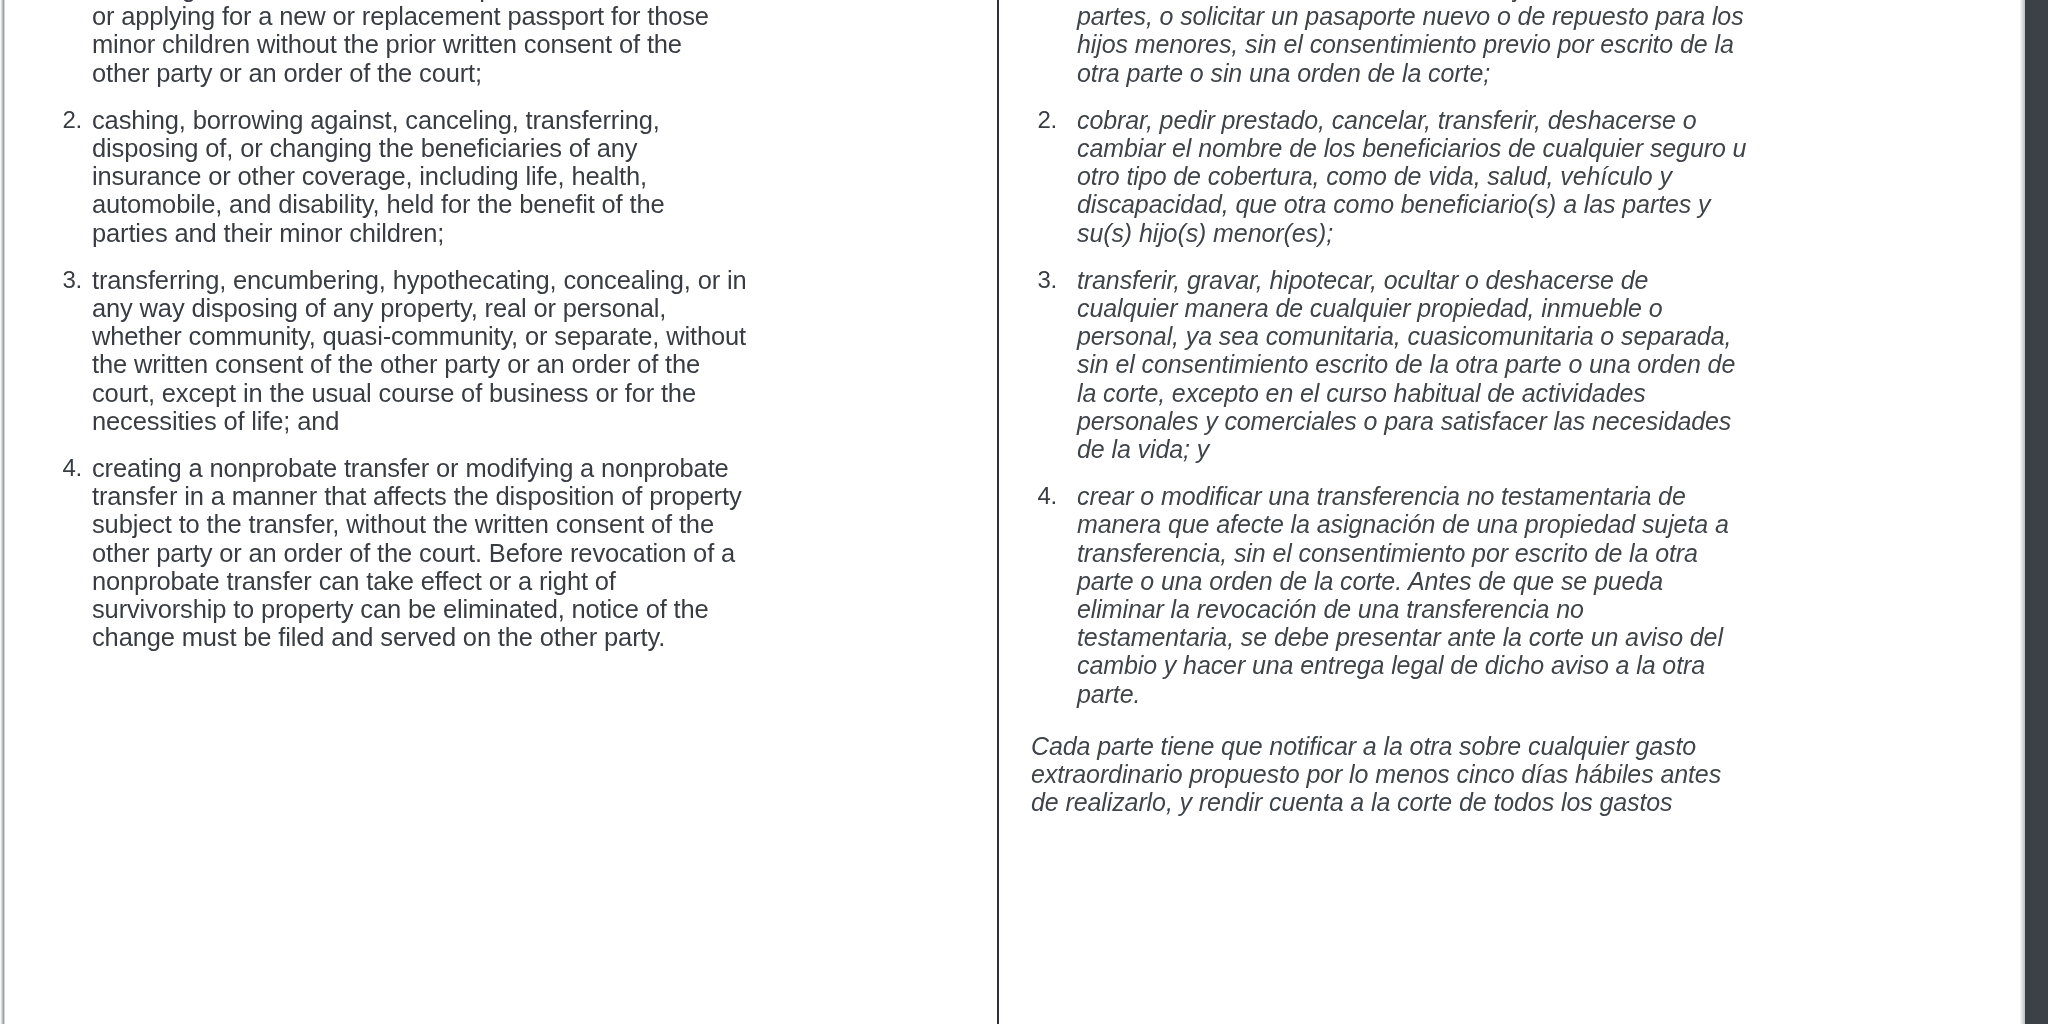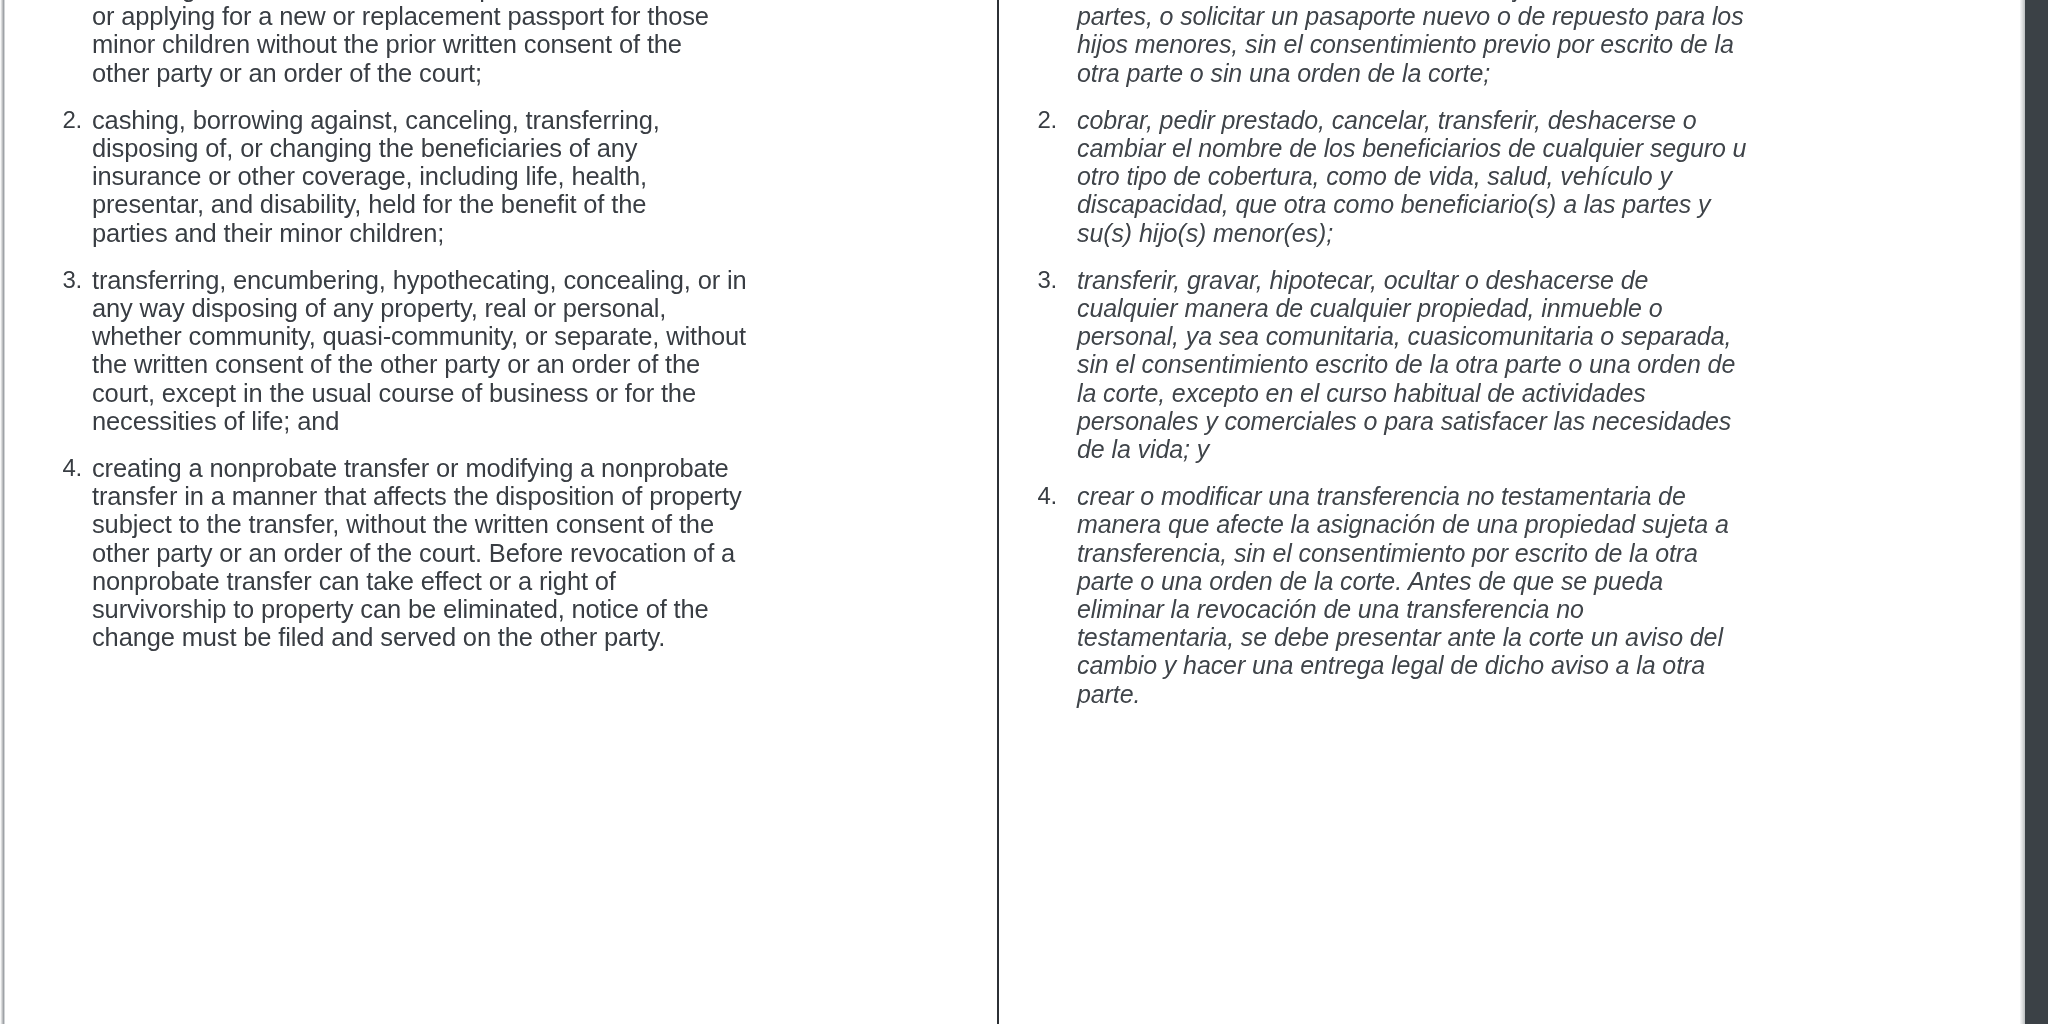--- a/index.html
+++ b/index.html
@@ -158,21 +158,21 @@
           <span class="body txt">removing the minor children of the parties from the state
 or applying for a new or replacement passport for those
 minor children without the prior written consent of the
 other party or an order of the court;</span>
         </li>
         <li>
           <span class="marker txt">2.</span>
           <span class="body txt">cashing, borrowing against, canceling, transferring,
 disposing of, or changing the beneficiaries of any
 insurance or other coverage, including life, health,
-presentar, and disability, held for the benefit of the
+automobile, and disability, held for the benefit of the
 parties and their minor children;</span>
         </li>
         <li>
           <span class="marker txt">3.</span>
           <span class="body txt">transferring, encumbering, hypothecating, concealing, or in
 any way disposing of any property, real or personal,
 whether community, quasi-community, or separate, without
 the written consent of the other party or an order of the
 court, except in the usual course of business or for the
 necessities of life; and</span>
@@ -226,19 +226,22 @@
           <span class="body txt">crear o modificar una transferencia no testamentaria de
 manera que afecte la asignación de una propiedad sujeta a
 transferencia, sin el consentimiento por escrito de la otra
 parte o una orden de la corte. Antes de que se pueda
 eliminar la revocación de una transferencia no
 testamentaria, se debe presentar ante la corte un aviso del
 cambio y hacer una entrega legal de dicho aviso a la otra
 parte.</span>
         </li>
       </ol>
+      <div class="para txt">Cada parte tiene que notificar a la otra sobre cualquier gasto
+extraordinario propuesto por lo menos cinco días hábiles antes
+de realizarlo, y rendir cuenta a la corte de todos los gastos</div>
     </div>
   </div>
 
   <div class="edge-right-gap"></div>
   <div class="edge-right"></div>
 
 </div>
 
 </body></html>

